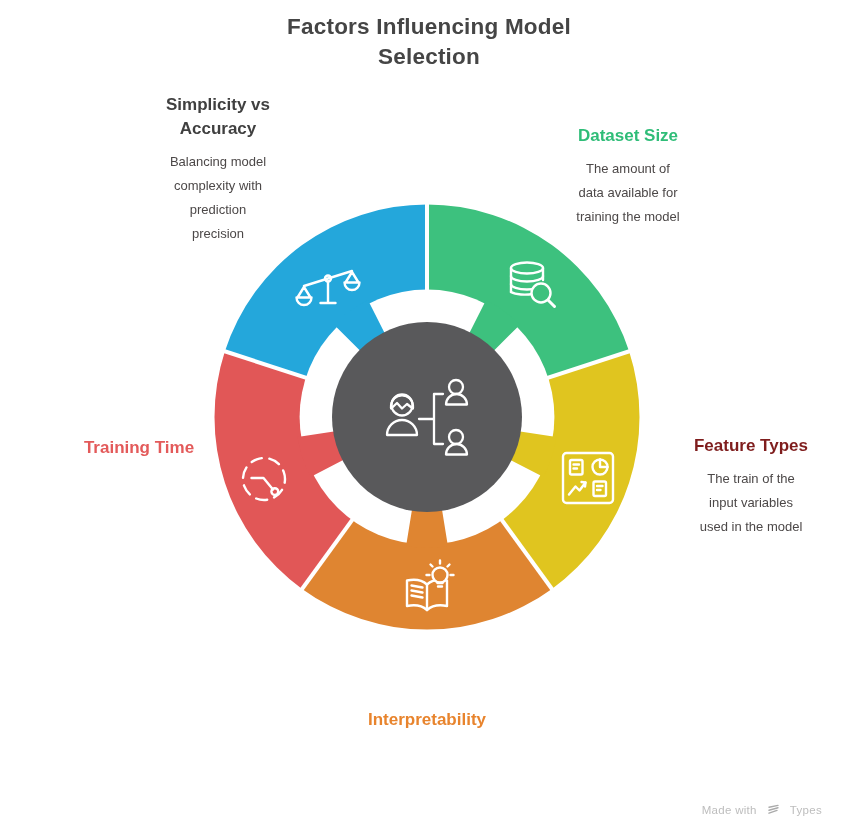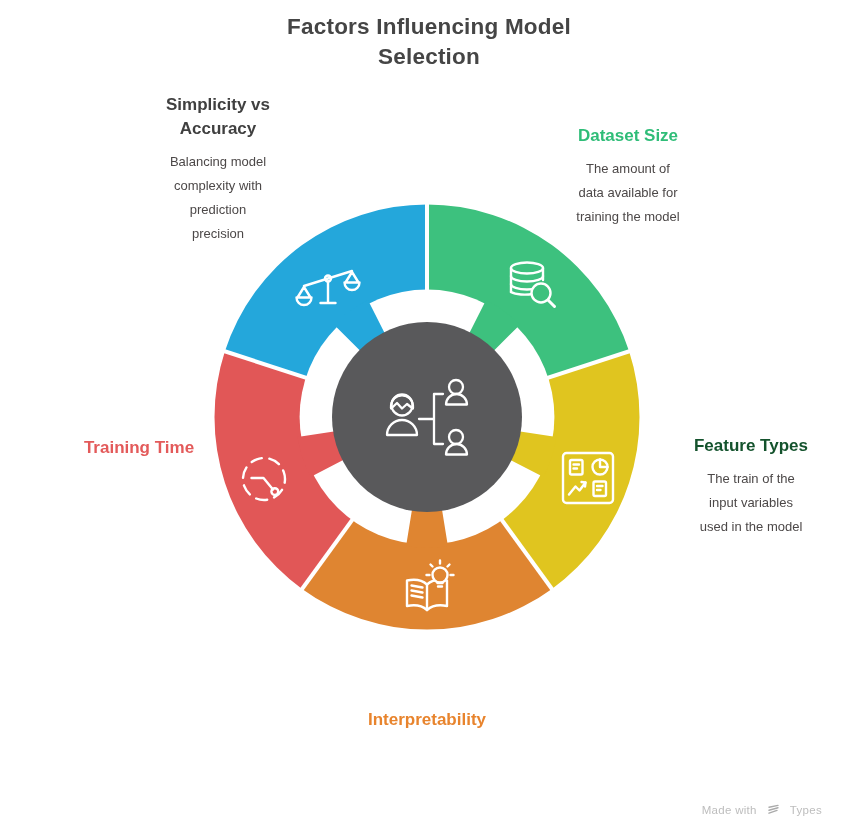--- a/index.html
+++ b/index.html
@@ -48,21 +48,21 @@
   </div>
 
   <div class="label-block lb-dataset">
     <div class="lb-heading" style="color: rgb(47, 189, 120);">Dataset Size</div>
     <div class="lb-body">The amount of
 data available for
 training the model</div>
   </div>
 
   <div class="label-block lb-features">
-    <div class="lb-heading" style="color: #14532d;">Feature Types</div>
+    <div class="lb-heading" style="color: #7f1d1d;">Feature Types</div>
     <div class="lb-body">The train of the
 input variables
 used in the model</div>
   </div>
 
   <div class="label-block lb-training">
     <div class="lb-heading" style="color: rgb(227, 90, 90);">Training Time</div>
   </div>
 
   <div class="label-block lb-interpretability">

